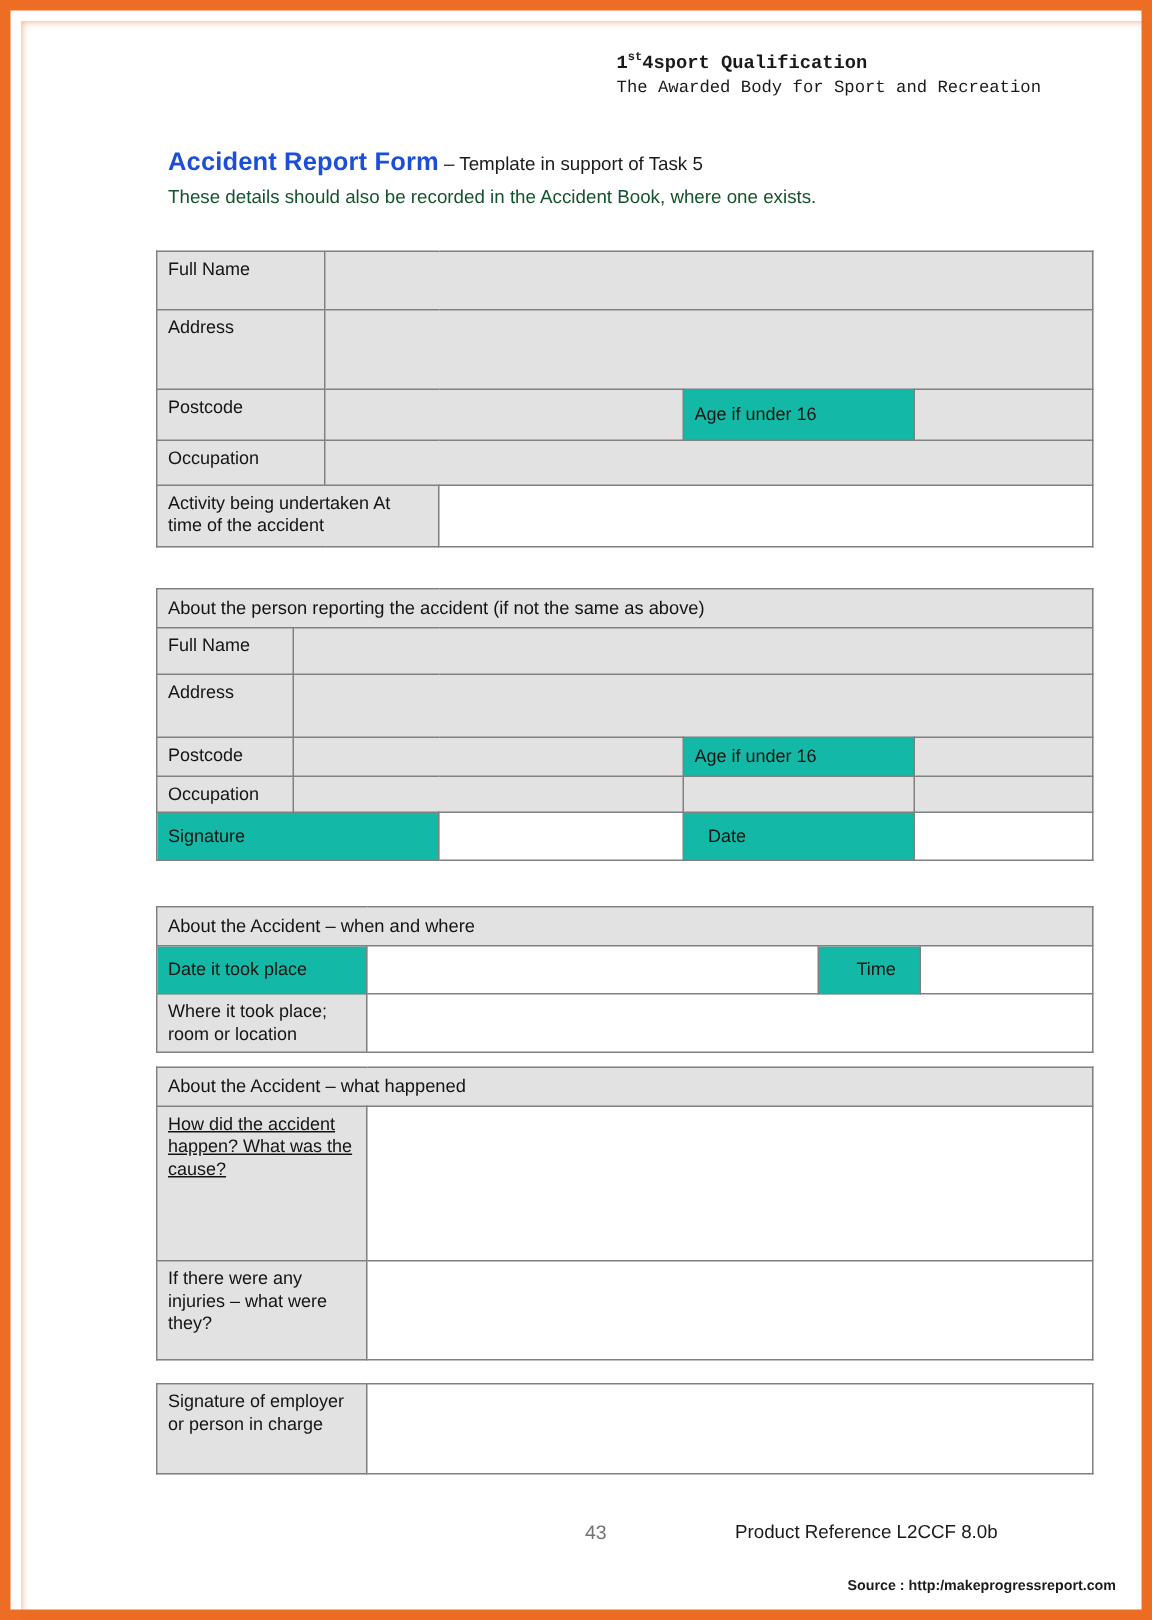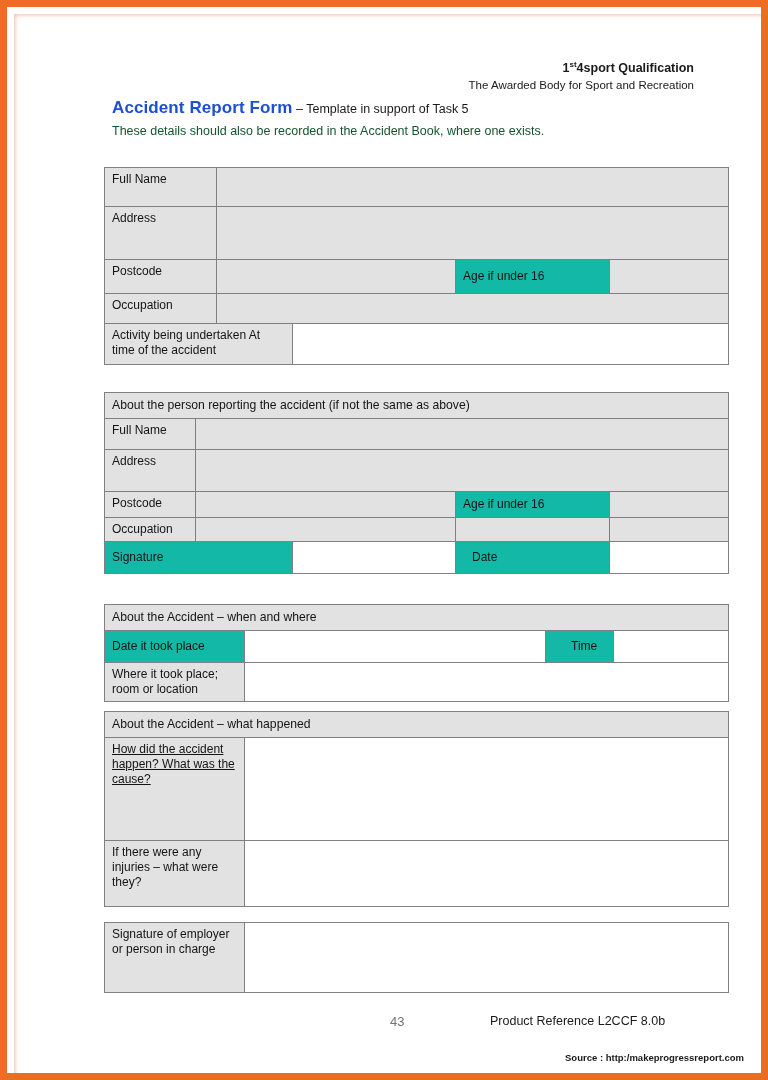--- a/index.html
+++ b/index.html
@@ -32,23 +32,24 @@
   #sheet {
     position: absolute;
     left: 0; top: 0;
     width: 768px; height: 1080px;
   }
 
   
   .masthead {
     position: absolute;
     right: 74px;
-    top: 60px;
-    text-align: right;
+    top: 34px;
+    text-align: left;
     line-height: 1.28;
+    font-family: Liberation Mono, monospace;
   }
   .masthead-line1 {
     font-size: 12.5px;
     font-weight: bold;
     color: #1a1a1a;
     white-space: nowrap;
   }
   .masthead-line1 sup {
     font-size: 8px;
     vertical-align: super;
@@ -290,21 +291,21 @@
     </tbody>
   </table>
 
   <table class="form-table" style="top:922px;">
     <colgroup>
       <col style="width:140px;">
       <col style="width:484px;">
     </colgroup>
     <tbody>
       <tr>
-        <td class="lbl" style="height:70px;">Signature of employer or person in charge</td>
+        <td class="lbl" style="height:60px;">Signature of employer or person in charge</td>
         <td class="fill-white"></td>
       </tr>
     </tbody>
   </table>
 
   <div class="footer-page">43</div>
   <div class="footer-ref">Product Reference L2CCF 8.0b</div>
   <div class="footer-source">Source : http:/makeprogressreport.com</div>
 
 </div>

